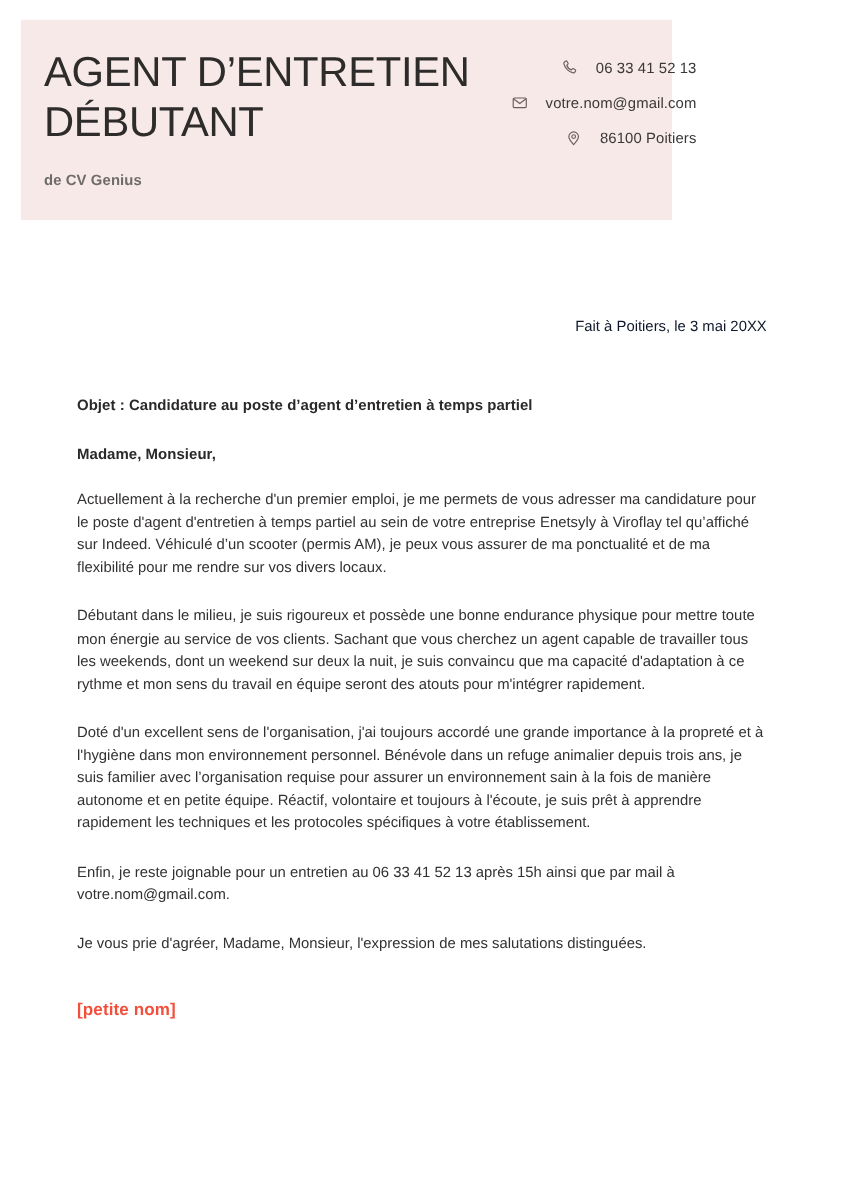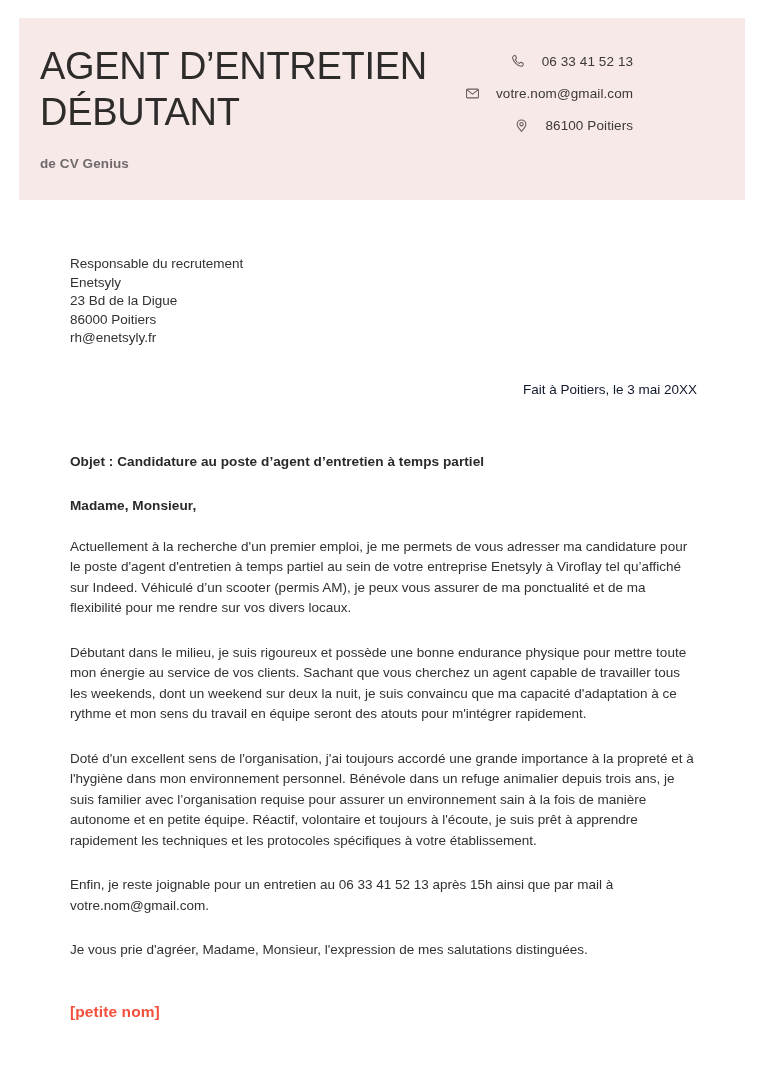--- a/index.html
+++ b/index.html
@@ -20,21 +20,21 @@
     width: 768px;
     height: 1087px;
     background: #ffffff;
   }
 
   
   .header-band {
     position: absolute;
     left: 19px;
     top: 18px;
-    width: 726px;
+    width: 592px;
     height: 182px;
     background: #f7e9e8;
     box-sizing: border-box;
   }
 
   .header-inner {
     position: absolute;
     left: 0;
     top: 0;
     width: 100%;
@@ -199,27 +199,20 @@
           </span>
           <span class="contact-text">86100 Poitiers</span>
         </div>
 
       </div>
     </div>
   </div>
 
   <div class="letter">
 
-    <div class="recipient">
-      <div>Responsable du recrutement</div>
-      <div>Enetsyly</div>
-      <div>23 Bd de la Digue</div>
-      <div>86000 Poitiers</div>
-      <div>rh@enetsyly.fr</div>
-    </div>
 
     <div class="date-line">Fait à Poitiers, le 3 mai 20XX</div>
 
     <div class="subject">Objet : Candidature au poste d’agent d’entretien à temps partiel</div>
 
     <div class="salutation">Madame, Monsieur,</div>
 
     <p class="para">Actuellement à la recherche d'un premier emploi, je me permets de vous adresser ma candidature pour le poste d'agent d'entretien à temps partiel au sein de votre entreprise Enetsyly à Viroflay tel qu’affiché sur Indeed. Véhiculé d’un scooter (permis AM), je peux vous assurer de ma ponctualité et de ma flexibilité pour me rendre sur vos divers locaux.</p>
     <p class="para">Débutant dans le milieu, je suis rigoureux et possède une bonne endurance physique pour mettre toute mon énergie au service de vos clients. Sachant que vous cherchez un agent capable de travailler tous les weekends, dont un weekend sur deux la nuit, je suis convaincu que ma capacité d'adaptation à ce rythme et mon sens du travail en équipe seront des atouts pour m'intégrer rapidement.</p>
     <p class="para">Doté d'un excellent sens de l'organisation, j'ai toujours accordé une grande importance à la propreté et à l'hygiène dans mon environnement personnel. Bénévole dans un refuge animalier depuis trois ans, je suis familier avec l’organisation requise pour assurer un environnement sain à la fois de manière autonome et en petite équipe. Réactif, volontaire et toujours à l'écoute, je suis prêt à apprendre rapidement les techniques et les protocoles spécifiques à votre établissement.</p>

